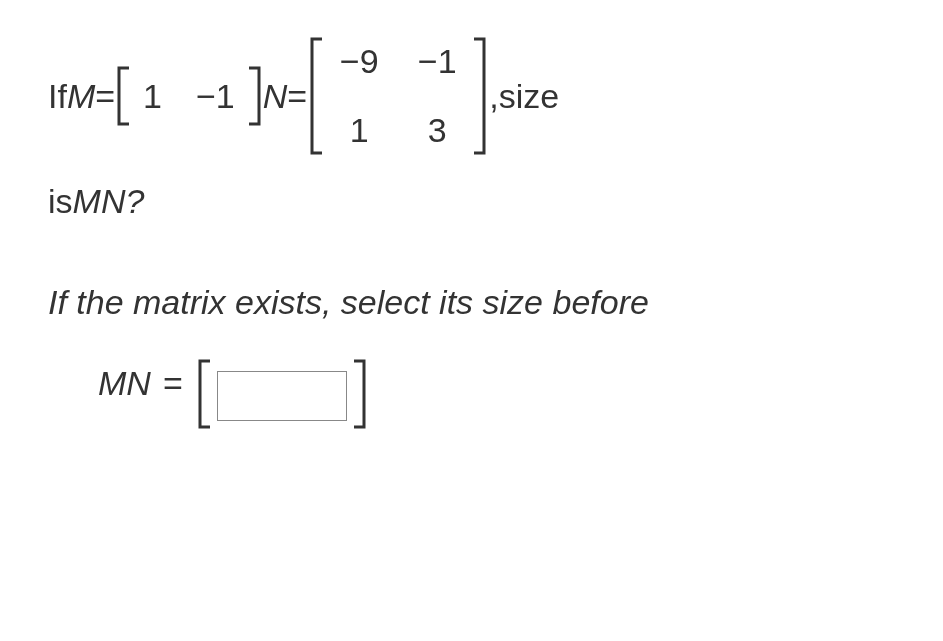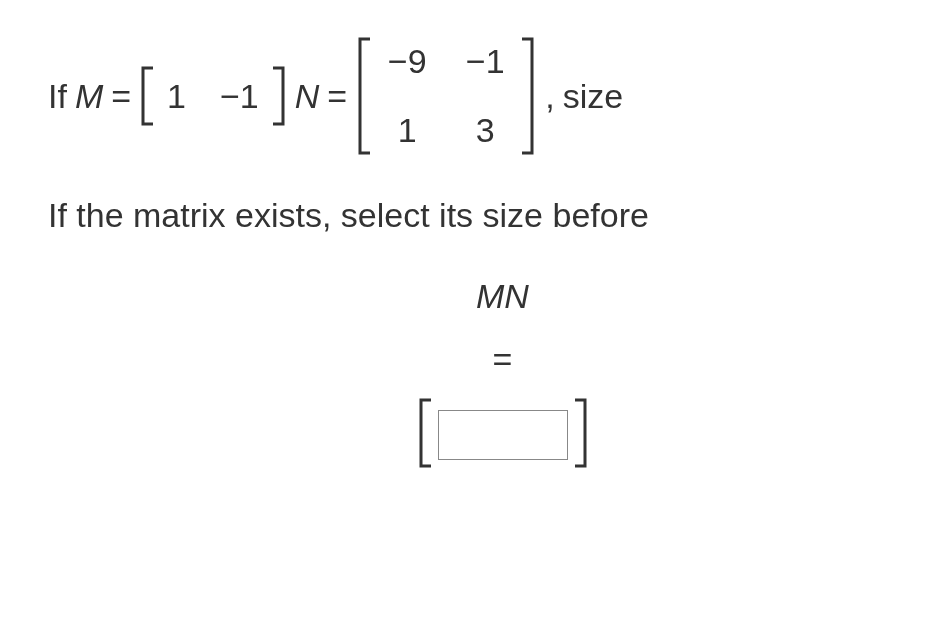--- a/index.html
+++ b/index.html
@@ -14,21 +14,20 @@
   }
   .page {
     padding: 36px 36px 20px 48px;
     font-size: 34px;
     line-height: 1.5;
   }
   .question-line {
     display: flex;
     align-items: center;
     flex-wrap: wrap;
-    gap: 8px;
   }
   .italic { font-style: italic; }
   .row-matrix {
     display: inline-flex;
     align-items: center;
     height: 60px;
   }
   .bracket-svg {
     display: inline-block;
   }
@@ -51,32 +50,31 @@
     text-align: center;
   }
   .grid-matrix .cell {
     min-width: 44px;
     text-align: center;
   }
   .q2 {
     margin-top: 20px;
   }
   .instructions {
-    margin-top: 34px;
+    margin-top: 50px;
+    font-style: italic;
   }
   .instructions div {
     margin-bottom: 6px;
   }
   .answer-line {
     margin-top: 30px;
     margin-left: 50px;
     display: flex;
-    align-items: center;
     gap: 12px;
-    flex-direction: column;
   }
   .answer-box-matrix {
     display: inline-flex;
     align-items: center;
     height: 72px;
   }
   .answer-input {
     width: 130px;
     height: 50px;
     border: 1px solid #888;
@@ -125,20 +123,24 @@
       </span>
       <svg class="bracket-svg" width="18" height="120" viewBox="0 0 18 120">
         <path d="M3 3 H13 V117 H3" stroke="#333" stroke-width="3" fill="none"></path>
       </svg>
     </span>
 
     <span>,</span>
     <span>size</span>
   </div>
 
+  <div class="question-line q2">
+    <span>is</span>
+    <span class="italic">MN?</span>
+  </div>
 
   <div class="instructions">
     <div>If the matrix exists, select its size before</div>
   </div>
 
   <div class="answer-line">
     <span class="italic">MN</span>
     <span>=</span>
     <span class="answer-box-matrix">
       <svg class="bracket-svg" width="18" height="72" viewBox="0 0 18 72">

